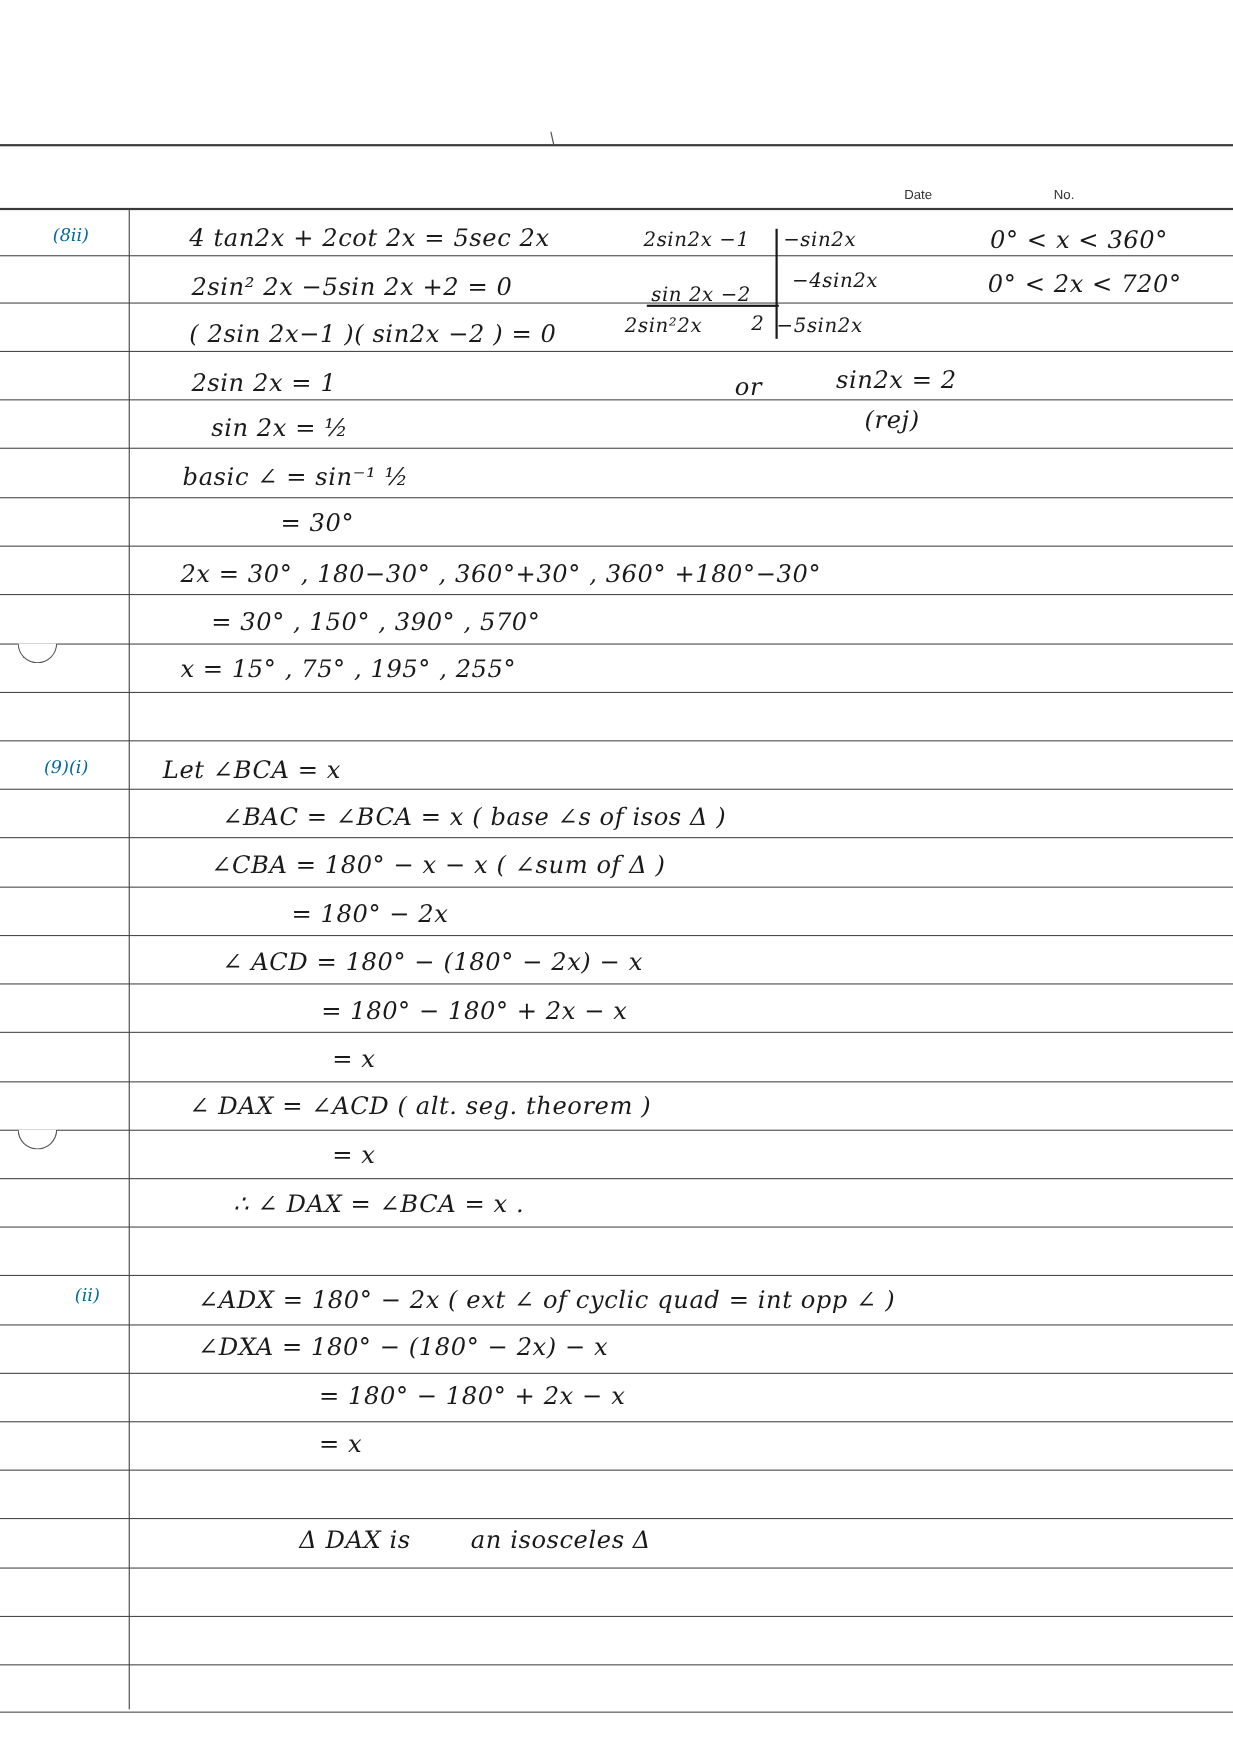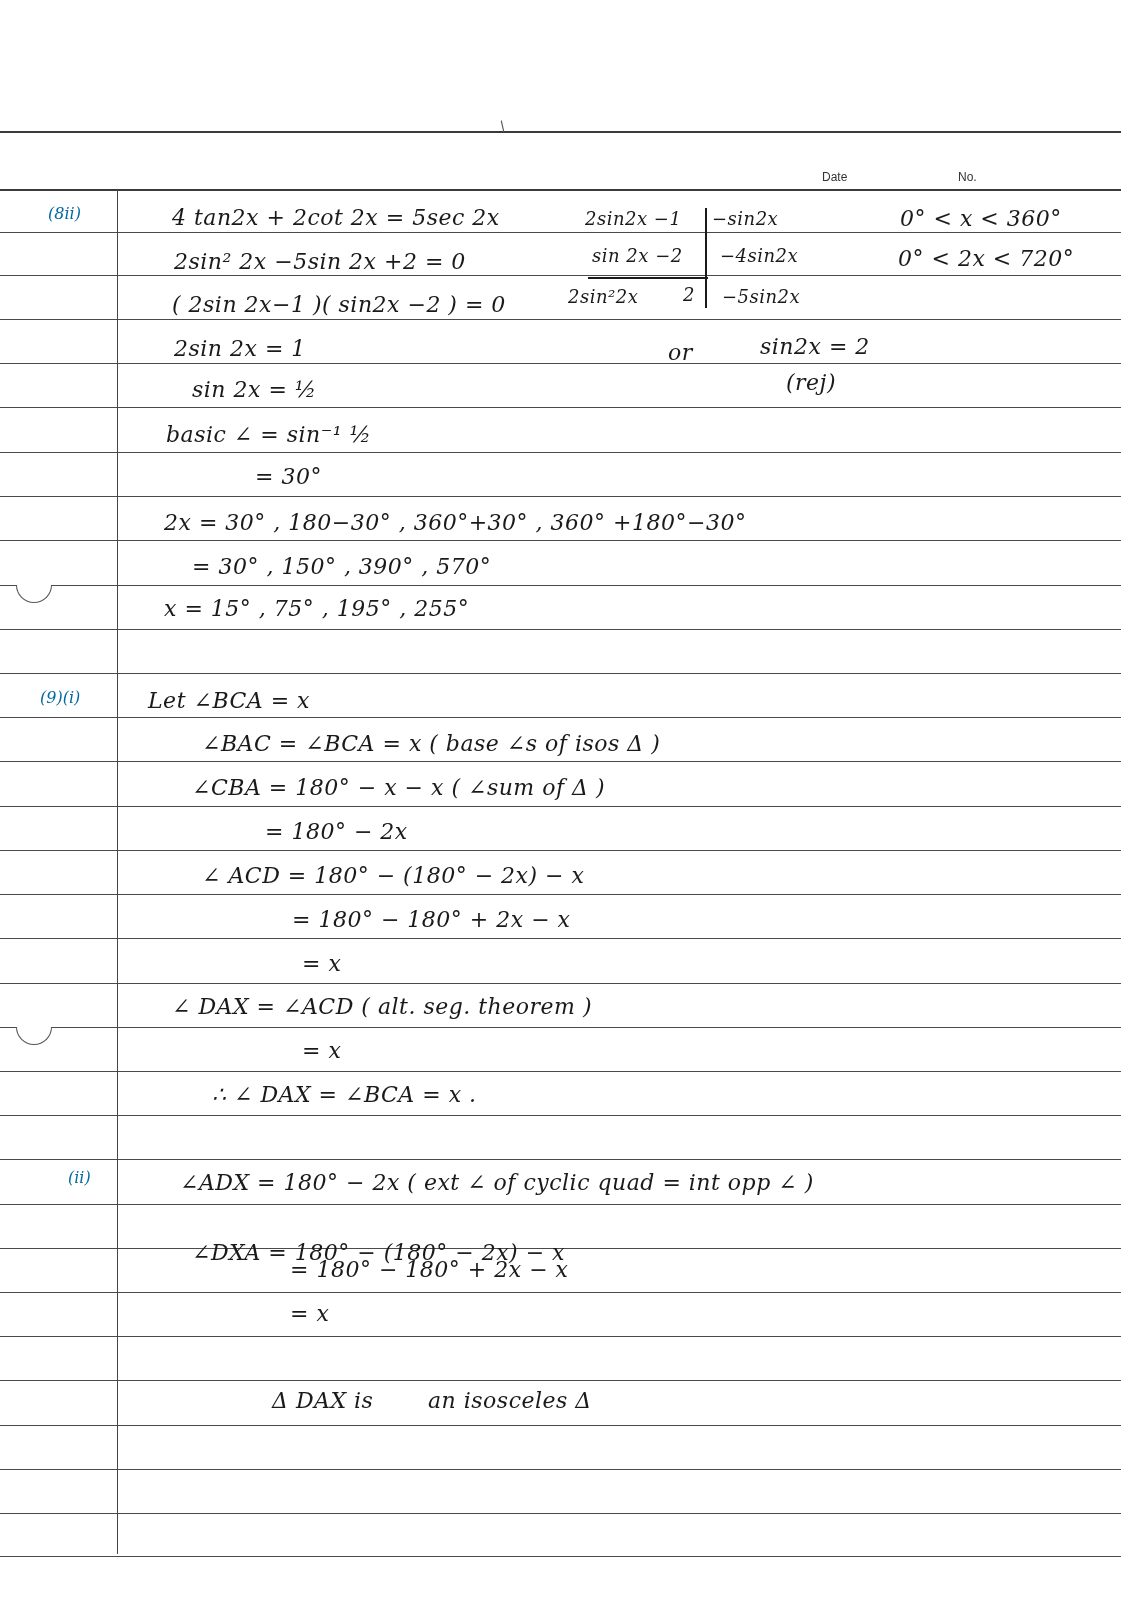--- a/index.html
+++ b/index.html
@@ -82,44 +82,44 @@
   <span class="hw" style="left:164px; top:510px;">2x = 30° , 180−30° , 360°+30° , 360° +180°−30°</span>
   <span class="hw" style="left:192px; top:554px;">= 30° , 150° , 390° , 570°</span>
   <span class="hw" style="left:164px; top:596px;">x = 15° , 75° , 195° , 255°</span>
 
   <span class="hw" style="left:668px; top:340px;">or</span>
   <span class="hw" style="left:760px; top:334px;">sin2x = 2</span>
   <span class="hw" style="left:786px; top:370px;">(rej)</span>
 
   <span class="hw sm" style="left:585px; top:208px;">2sin2x  −1</span>
   <span class="hw sm" style="left:712px; top:208px;">−sin2x</span>
-  <span class="hw sm" style="left:592px; top:245px;">sin 2x  −2</span>
+  <span class="hw sm" style="left:592px; top:258px;">sin 2x  −2</span>
   <span class="hw sm" style="left:688px; top:245px;margin-left:32px;">−4sin2x</span>
   <span class="hw sm" style="left:568px; top:286px;">2sin²2x</span>
   <span class="hw sm" style="left:683px; top:284px;">2</span>
-  <span class="hw sm" style="left:706px; top:286px;padding-left:16px;">−5sin2x</span>
+  <span class="hw sm" style="left:706px; top:286px;">−5sin2x</span>
   <div class="stroke" style="left:705px; top:208px; width:1.5px; height:100px;"></div>
   <div class="stroke" style="left:588px; top:277px; width:120px; height:1.5px;"></div>
 
   <span class="hw" style="left:900px; top:206px;">0° &lt; x &lt; 360°</span>
   <span class="hw" style="left:898px; top:246px;">0° &lt; 2x &lt; 720°</span>
 
   <span class="label" style="left:40px; top:688px;">(9)(i)</span>
   <span class="hw" style="left:148px; top:688px;">Let ∠BCA = x</span>
   <span class="hw" style="left:202px; top:731px;">∠BAC = ∠BCA = x  ( base ∠s of isos Δ )</span>
   <span class="hw" style="left:192px; top:775px;">∠CBA = 180° − x − x   ( ∠sum of Δ )</span>
   <span class="hw" style="left:265px; top:819px;">= 180° − 2x</span>
   <span class="hw" style="left:190px; top:863px;margin-left:12px;">∠ ACD = 180° − (180° − 2x) − x</span>
   <span class="hw" style="left:292px; top:907px;">= 180° − 180° + 2x − x</span>
   <span class="hw" style="left:302px; top:951px;">= x</span>
   <span class="hw" style="left:172px; top:994px;">∠ DAX = ∠ACD ( alt. seg. theorem )</span>
   <span class="hw" style="left:302px; top:1038px;">= x</span>
   <span class="hw" style="left:212px; top:1082px;">∴  ∠ DAX = ∠BCA = x .</span>
 
   <span class="label" style="left:68px; top:1168px;">(ii)</span>
   <span class="hw" style="left:180px; top:1170px;">∠ADX  =  180° − 2x   ( ext ∠ of cyclic quad = int opp ∠ )</span>
-  <span class="hw" style="left:192px; top:1213px;margin-top:27px;">∠DXA  =  180° − (180° − 2x) − x</span>
+  <span class="hw" style="left:180px; top:1213px;">∠DXA  =  180° − (180° − 2x) − x</span>
   <span class="hw" style="left:290px; top:1257px;">=  180° − 180° + 2x − x</span>
   <span class="hw" style="left:290px; top:1301px;">=  x</span>
   <span class="hw underline" style="left:272px; top:1388px;">Δ DAX is</span>
   <span class="hw underline" style="left:428px; top:1388px;">an isosceles Δ</span>
 
 </div>
 
 </body></html>

